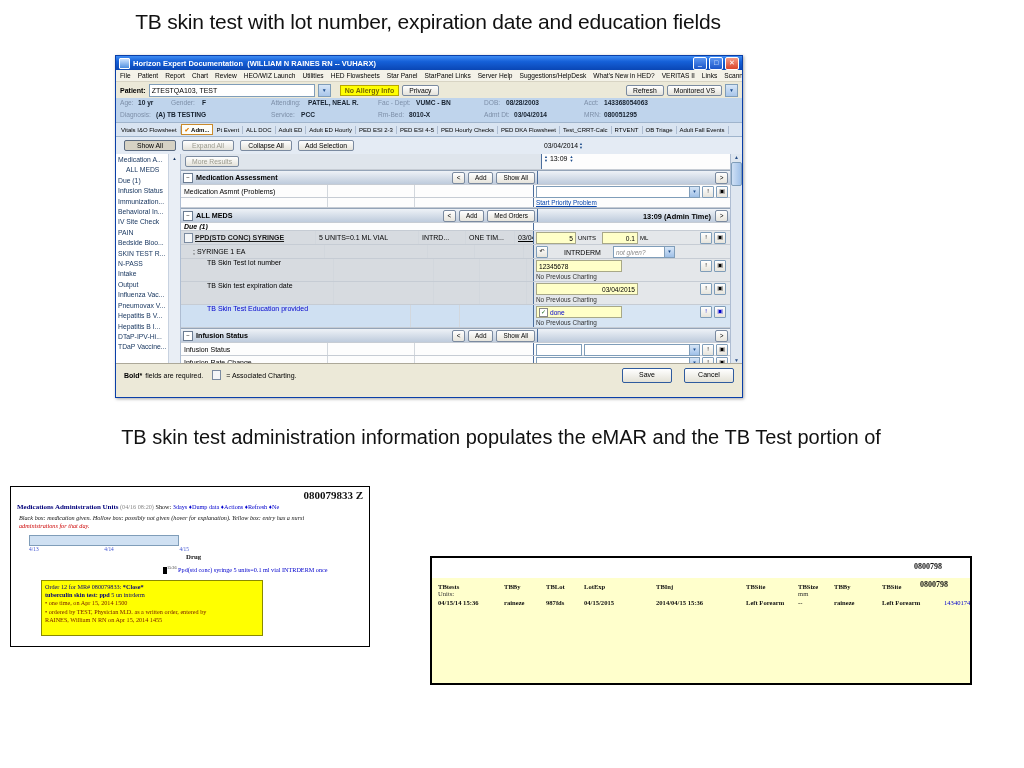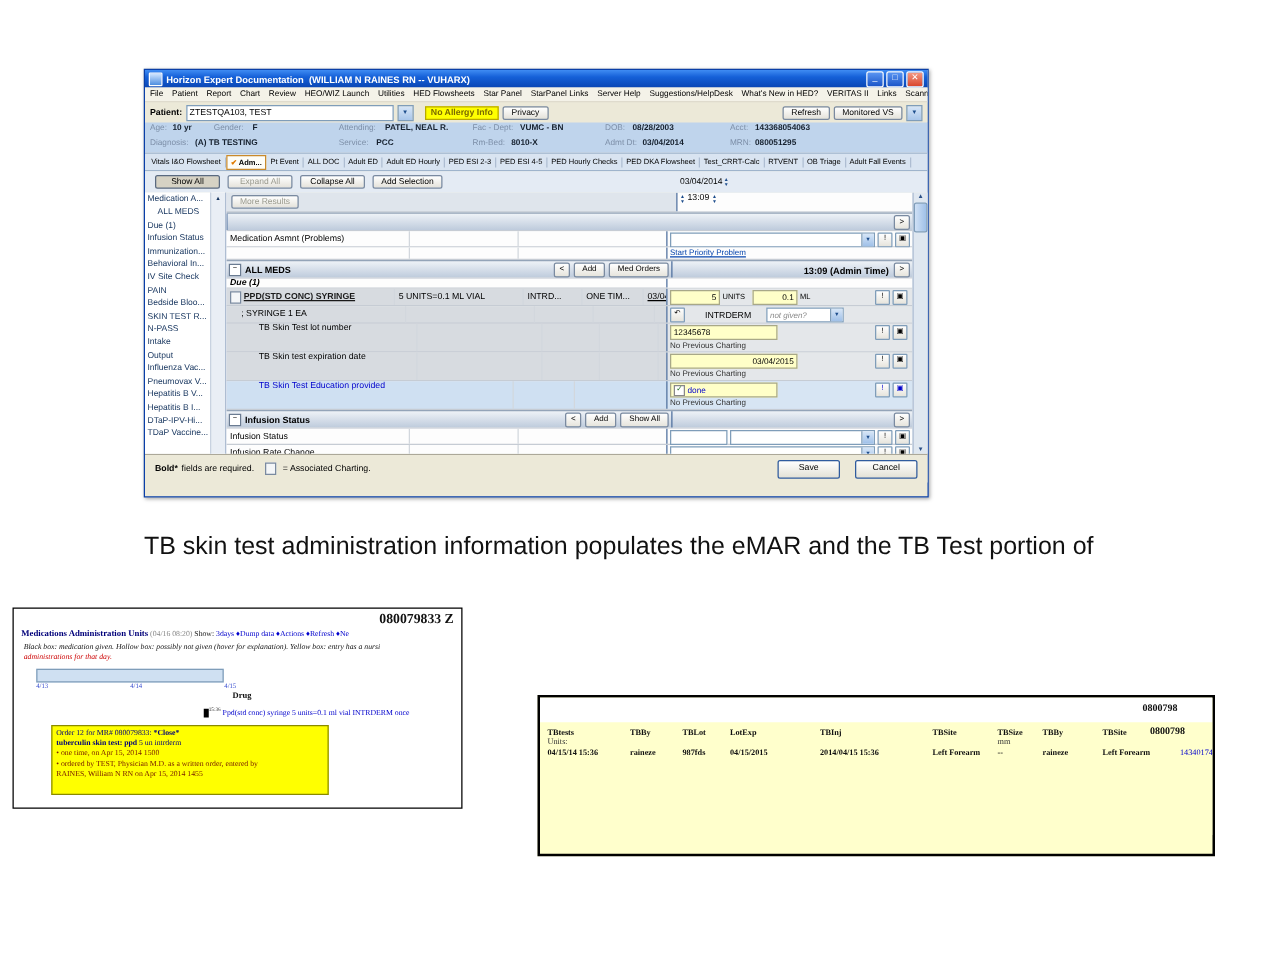--- a/index.html
+++ b/index.html
@@ -1,20 +1,20 @@
 <!DOCTYPE html>
 <html><head>
 <meta charset="utf-8">
 <style>
   html,body{margin:0;padding:0;background:#fff;}
   .slide{position:relative;width:1024px;height:768px;background:#fff;overflow:hidden;
          font-family:"Liberation Sans",sans-serif;}
   .slide-title{position:absolute;left:88px;top:10px;width:680px;font-size:21px;color:#111;
                text-align:center;letter-spacing:-0.2px;}
-  .slide-caption{position:absolute;left:15px;top:424px;width:960px;text-align:center;
+  .slide-caption{position:absolute;left:21px;top:424px;width:960px;text-align:center;
                  font-size:20px;color:#111;line-height:27px;}
 
   
   .hx{position:absolute;left:115px;top:55px;width:626px;height:341px;
       border:1px solid #0a3fa8;background:#ece9d8;font-size:7px;color:#000;
       box-shadow:1px 1px 3px rgba(0,0,0,.35);}
   .titlebar{height:14px;background:linear-gradient(180deg,#3f8cf3 0%,#1560d8 40%,#0a46b4 100%);
             display:flex;align-items:center;padding:0 3px;gap:3px;color:#fff;}
   .app-ico{width:9px;height:9px;background:linear-gradient(#cfe4ff,#4f8fe0);border:1px solid #fff;border-radius:1px;}
   .wtitle{font-weight:bold;font-size:7.5px;white-space:nowrap;overflow:hidden;}
@@ -154,20 +154,21 @@
             column-gap:2px;white-space:nowrap;}
   .imm-hdr{font-weight:bold;margin-top:3px;}
   .imm-units{color:#333;}
   .imm-data{font-weight:bold;margin-top:2px;}
 </style>
 </head>
 <body>
 
 <div class="slide">
 
+  <div class="slide-title">TB skin test with lot number, expiration date and education fields</div>
 
   <div class="hx">
     <div class="titlebar">
       <span class="app-ico"></span>
       <span class="wtitle"><span>Horizon Expert Documentation</span>&nbsp;&nbsp;<span>(WILLIAM N RAINES RN -- VUHARX)</span></span>
       <span class="wbtns">
         <span class="wbtn">_</span>
         <span class="wbtn">□</span>
         <span class="wbtn close">✕</span>
       </span>
@@ -305,20 +306,29 @@
             <span>13:09</span>
             <span class="spin">
                   <span>▲</span>
                   <span>▼</span>
                 </span>
           </div>
             </div>
         </div>
 
         <div class="row sec-hdr">
+          <div class="grid">
+            <span class="minus">−</span>
+            <span class="sec-title">Medication Assessment</span>
+            <span class="hdr-btns">
+              <span class="sbtn nav">&lt;</span>
+              <span class="sbtn">Add</span>
+              <span class="sbtn">Show All</span>
+            </span>
+          </div>
           <div class="panel">
               <div class="pline" style="justify-content:flex-end">
                 <span class="sbtn nav">&gt;</span>
               </div>
             </div>
         </div>
 
         <div class="row white" style="height:12px">
           <div class="grid">
             <span class="cell c-a">Medication Asmnt (Problems)</span>

